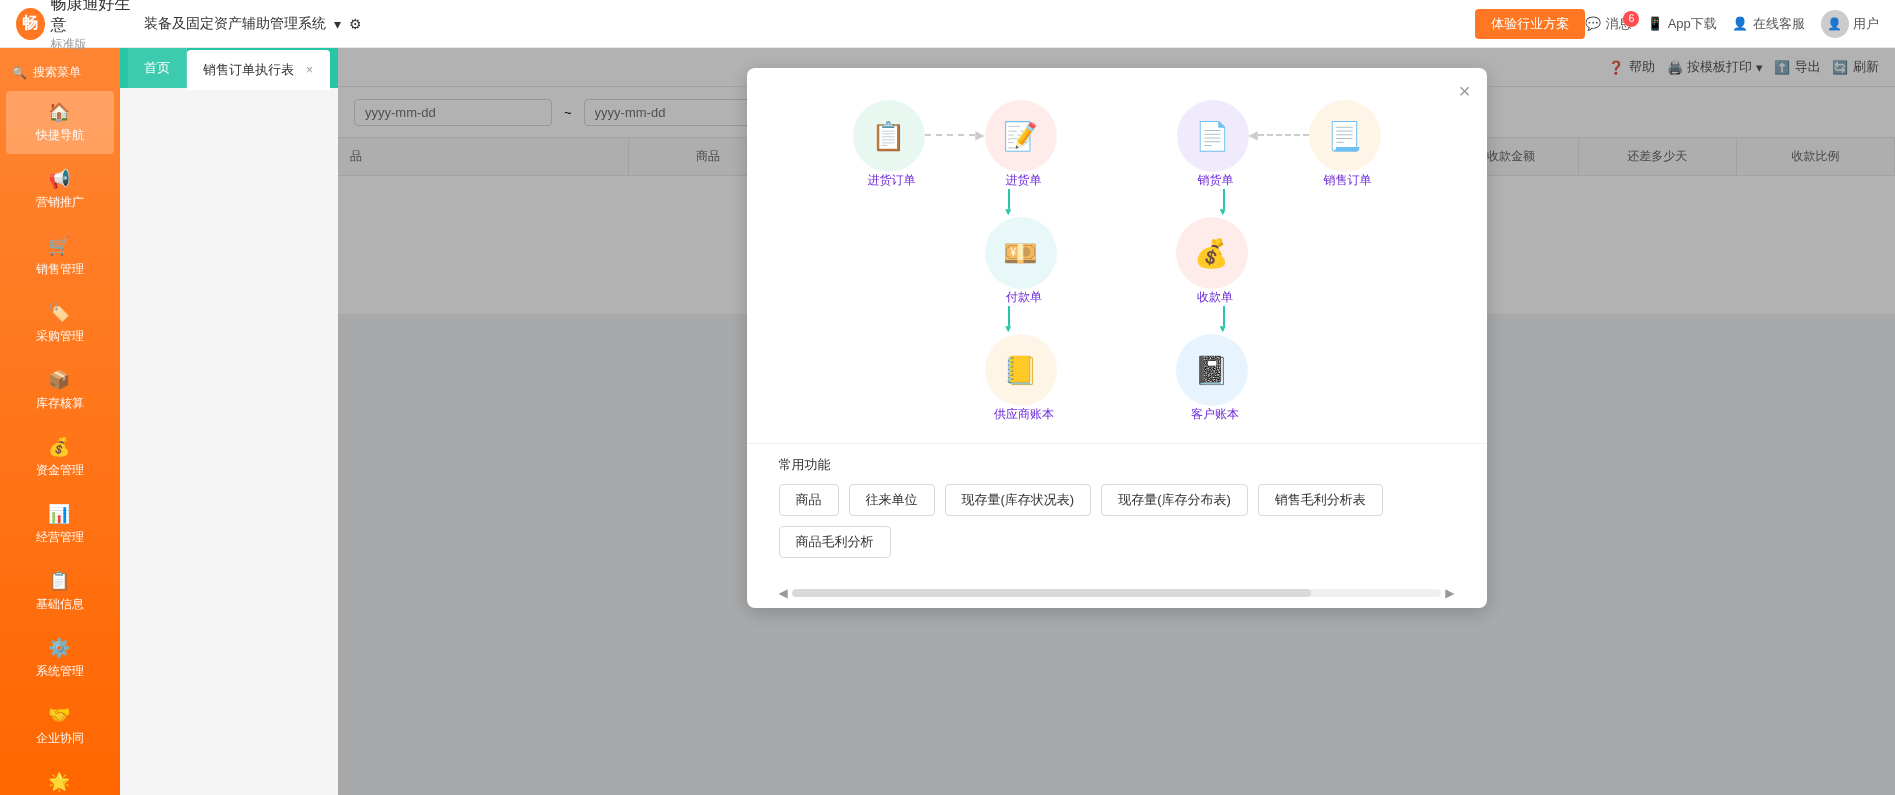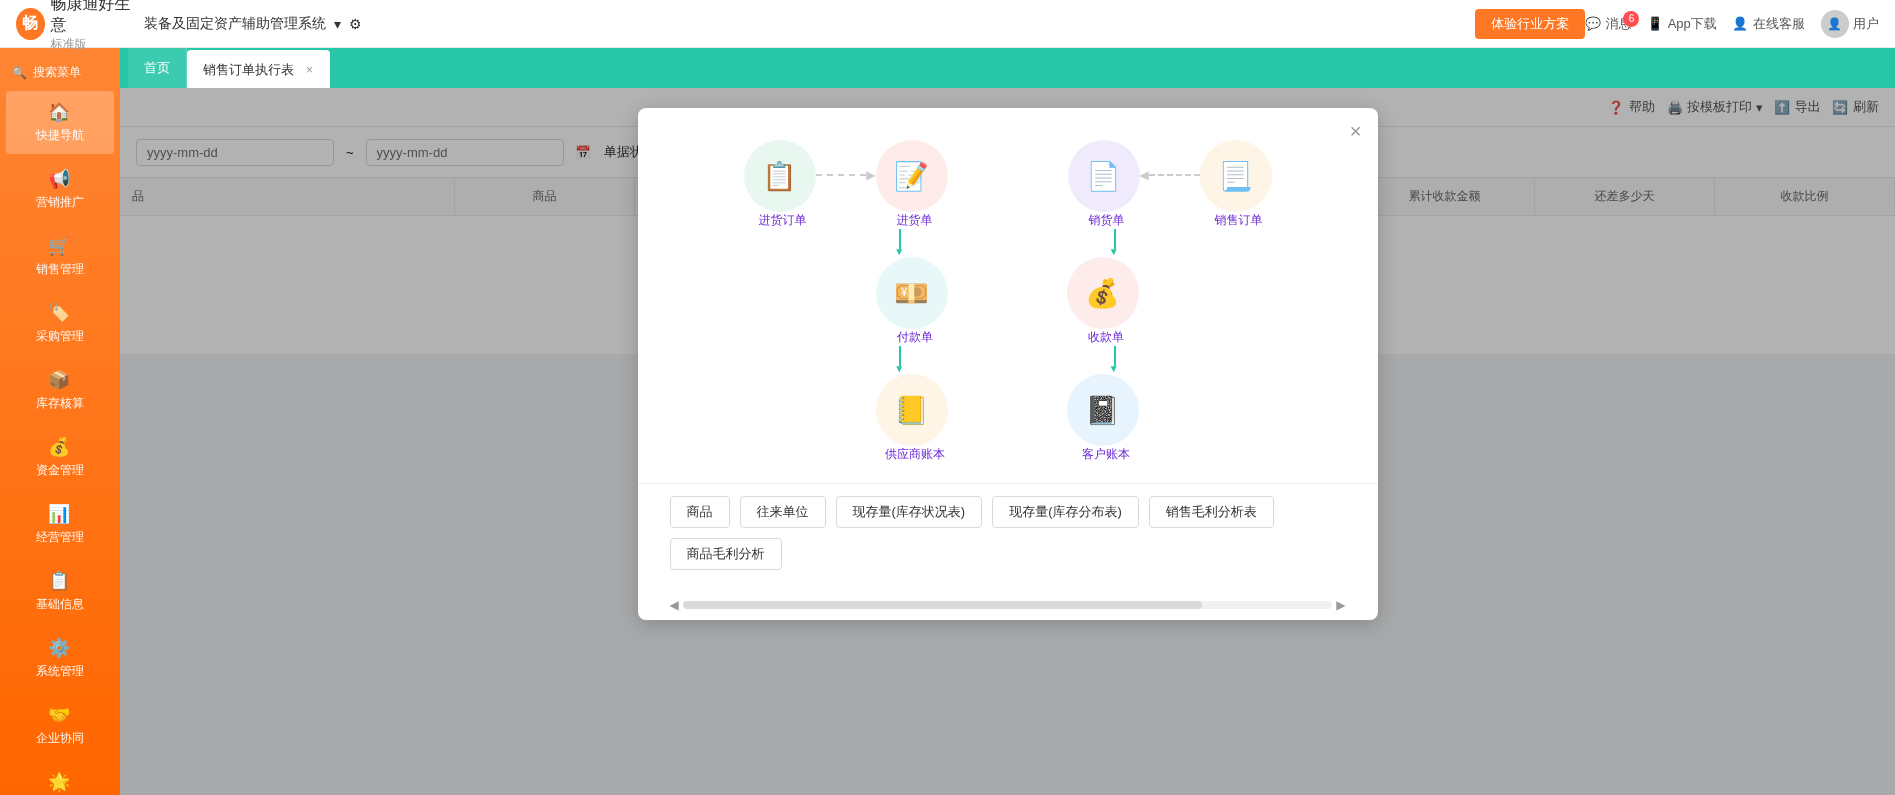--- a/index.html
+++ b/index.html
@@ -120,21 +120,21 @@
     .sidebar-item.active {
       background: rgba(255,255,255,0.25);
     }
     .sidebar-item-icon { font-size: 18px; margin-bottom: 4px; }
     .sidebar-item-label { font-size: 12px; color: rgba(255,255,255,0.95); text-align: center; }
 
     
     .content-area {
       flex: 1;
       display: flex;
-      flex-direction: column;
+      flex-direction: row;
       overflow: hidden;
       position: relative;
     }
 
     
     .tab-bar {
       background: #26c6a6;
       display: flex;
       align-items: center;
       height: 40px;
@@ -659,20 +659,21 @@
                   <span>📓</span>
                 </div>
                 <div class="flow-label">客户账本</div>
               </div>
               <div style="width:60px;"></div>
               <div style="width:140px;"></div>
             </div>
           </div>
 
           <div class="common-func">
+            <div class="common-func-title">常用功能</div>
             <div class="func-row">
               <button class="func-btn">商品</button>
               <button class="func-btn">往来单位</button>
               <button class="func-btn">现存量(库存状况表)</button>
               <button class="func-btn">现存量(库存分布表)</button>
               <button class="func-btn">销售毛利分析表</button>
               <button class="func-btn">商品毛利分析</button>
             </div>
           </div>
 

